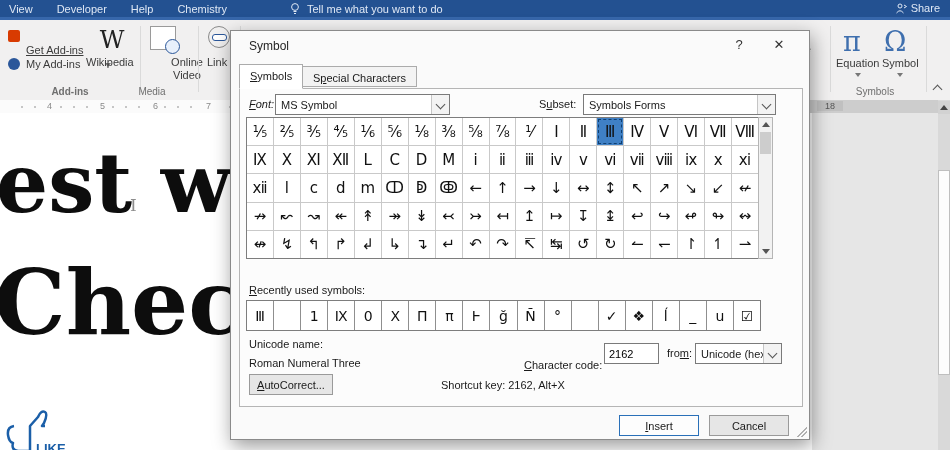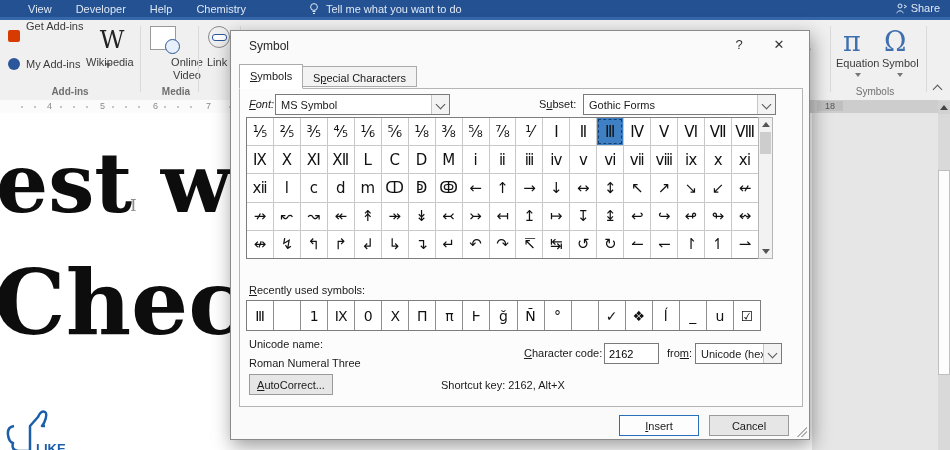--- a/index.html
+++ b/index.html
@@ -73,21 +73,21 @@
   u{text-decoration:underline;}
   
   #like{left:4px;top:396px;width:70px;height:54px;z-index:2;overflow:hidden;}
   
   .cut-icon{position:absolute;top:22px;}
 </style>
 </head>
 <body>
 
 <div id="topbar" class="abs">
-  <div id="menu-tabs" style="display:flex;padding-left:28px;">
+  <div id="menu-tabs" style="display:flex;padding-left:9px;">
       <span class="mtab">View</span>
       <span class="mtab">Developer</span>
       <span class="mtab">Help</span>
       <span class="mtab">Chemistry</span>
     </div>
   <div id="tellme">
     <svg width="12" height="13" style="margin-right:6px">
       <circle cx="6" cy="5" r="3.4" fill="none" stroke="#dfe8f5" stroke-width="1"></circle>
       <line x1="4.5" y1="9.5" x2="7.5" y2="9.5" stroke="#dfe8f5" stroke-width="1"></line>
       <line x1="5" y1="11.5" x2="7" y2="11.5" stroke="#dfe8f5" stroke-width="1"></line>
@@ -101,39 +101,39 @@
       <path d="M9 3 l2.5 1.5 -2.5 1.5" fill="none" stroke="#dfe8f5" stroke-width="1"></path>
     </svg>
     <span>Share</span>
   </div>
 </div>
 <div id="accentline" class="abs"></div>
 
 <div id="ribbon" class="abs">
 
   <div class="abs" style="left:8px;top:10px;width:12px;height:12px;background:#d83b01;border-radius:2px;"></div>
-  <span class="rlabel abs" style="left:26px;top:0;">Get Add-ins</span>
+  <span class="rlabel abs" style="left:26px;top:24px;text-decoration:underline;">Get Add-ins</span>
   <div class="abs" style="left:8px;top:38px;width:12px;height:12px;background:#2b579a;border-radius:6px;"></div>
   <span class="rlabel abs" style="left:26px;top:38px;">My Add-ins</span>
   <div class="caret abs" style="left:105px;top:43px;"></div>
   <div class="abs" style="left:95px;top:6px;width:34px;height:26px;font-family:'DejaVu Serif',serif;font-size:24px;color:#222;text-align:center;">W</div>
   <span class="rlabel abs" style="left:86px;top:36px;">Wikipedia</span>
   <div class="vsep" style="left:140px;"></div>
 
   <div class="abs" style="left:150px;top:6px;width:24px;height:22px;border:1px solid #9a9a9a;background:#fff;">
     <div class="abs" style="left:14px;top:12px;width:13px;height:13px;border-radius:50%;border:1.5px solid #2b579a;background:#e8f0fb;"></div>
   </div>
   <span class="rlabel abs" style="left:146px;top:36px;width:42px;text-align:center;line-height:13px;margin-left:20px;">Online Video</span>
   <div class="vsep" style="left:198px;"></div>
   <div class="abs" style="left:208px;top:6px;width:20px;height:20px;border-radius:50%;border:1.5px solid #8a8a8a;">
     <div class="abs" style="left:3px;top:7px;width:13px;height:5px;border:1.5px solid #2b579a;border-radius:3px;background:#fff;"></div>
   </div>
   <span class="rlabel abs" style="left:207px;top:36px;">Link</span>
   <div class="grouplabel" style="left:30px;top:66px;width:80px;font-weight:bold;">Add-ins</div>
-  <div class="grouplabel" style="left:136px;top:66px;width:80px;font-weight:bold;">Media</div>
+  <div class="grouplabel" style="left:112px;top:66px;width:80px;">Media</div>
   <div class="vsep" style="left:240px;"></div>
 
   <svg class="cut-icon" style="left:248px;" width="20" height="20">
     <circle cx="10" cy="10" r="8" fill="none" stroke="#8a8a8a"></circle>
       <ellipse cx="10" cy="10" rx="4" ry="8" fill="none" stroke="#8a8a8a"></ellipse>
       <line x1="2" y1="10" x2="18" y2="10" stroke="#8a8a8a"></line>
   </svg>
   <div class="cut-icon" style="left:300px;width:13px;height:16px;background:#fff;border:1px solid #9a9a9a;"></div>
   <div class="cut-icon" style="left:358px;width:16px;height:13px;background:#fff;border:1px solid #9a9a9a;"></div>
   <div class="cut-icon" style="left:430px;">
@@ -218,21 +218,21 @@
 
   <span class="fieldlabel" style="left:18px;top:67px;font-style:italic;"><u>F</u>ont:</span>
   <div class="select" style="left:44px;top:63px;width:175px;">
     <span class="sval">MS Symbol</span>
     <span class="sbtn">
         <span class="chev"></span>
       </span>
   </div>
   <span class="fieldlabel" style="left:308px;top:67px;">S<u>u</u>bset:</span>
   <div class="select" style="left:352px;top:63px;width:193px;">
-    <span class="sval">Gothic Forms</span>
+    <span class="sval">Symbols Forms</span>
     <span class="sbtn">
         <span class="chev"></span>
       </span>
   </div>
 
   <div id="grid">
       <div class="cell">⅕</div>
       <div class="cell">⅖</div>
       <div class="cell">⅗</div>
       <div class="cell">⅘</div>
@@ -353,21 +353,21 @@
       <div class="rcell">❖</div>
       <div class="rcell">ĺ</div>
       <div class="rcell">_</div>
       <div class="rcell">u</div>
       <div class="rcell">☑</div>
     </div>
 
   <span class="fieldlabel" style="left:18px;top:307px;">Unicode name:</span>
   <span class="fieldlabel" style="left:18px;top:326px;">Roman Numeral Three</span>
 
-  <span class="fieldlabel" style="left:293px;top:316px;"><u>C</u>haracter code:</span>
+  <span class="fieldlabel" style="left:293px;top:328px;"><u>C</u>haracter code:</span>
   <input class="txt" style="left: 373px; top: 312px; width: 55px;" value="2162">
   <span class="fieldlabel" style="left:436px;top:316px;">fro<u>m</u>:</span>
   <div class="select" style="left:464px;top:312px;width:87px;">
     <span class="sval">Unicode (hex)</span>
     <span class="sbtn">
         <span class="chev"></span>
       </span>
   </div>
 
   <div class="btn" style="left:18px;top:343px;width:84px;"><u>A</u>utoCorrect...</div>

